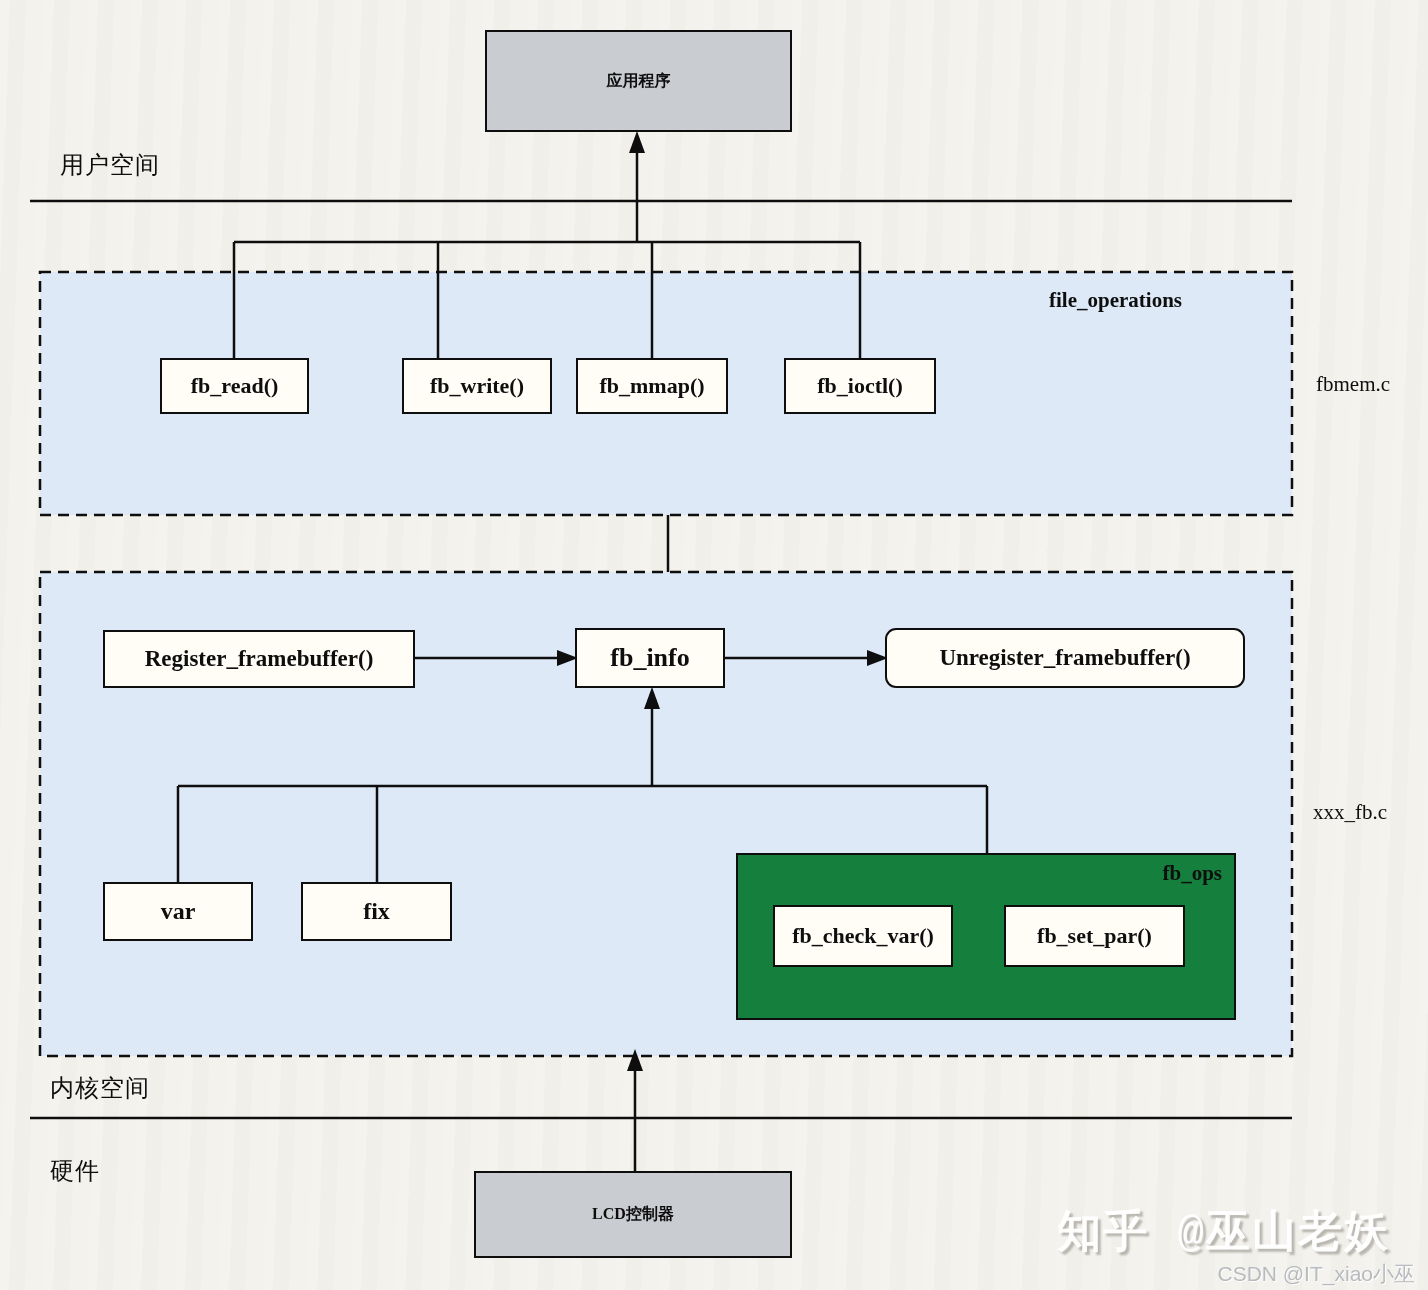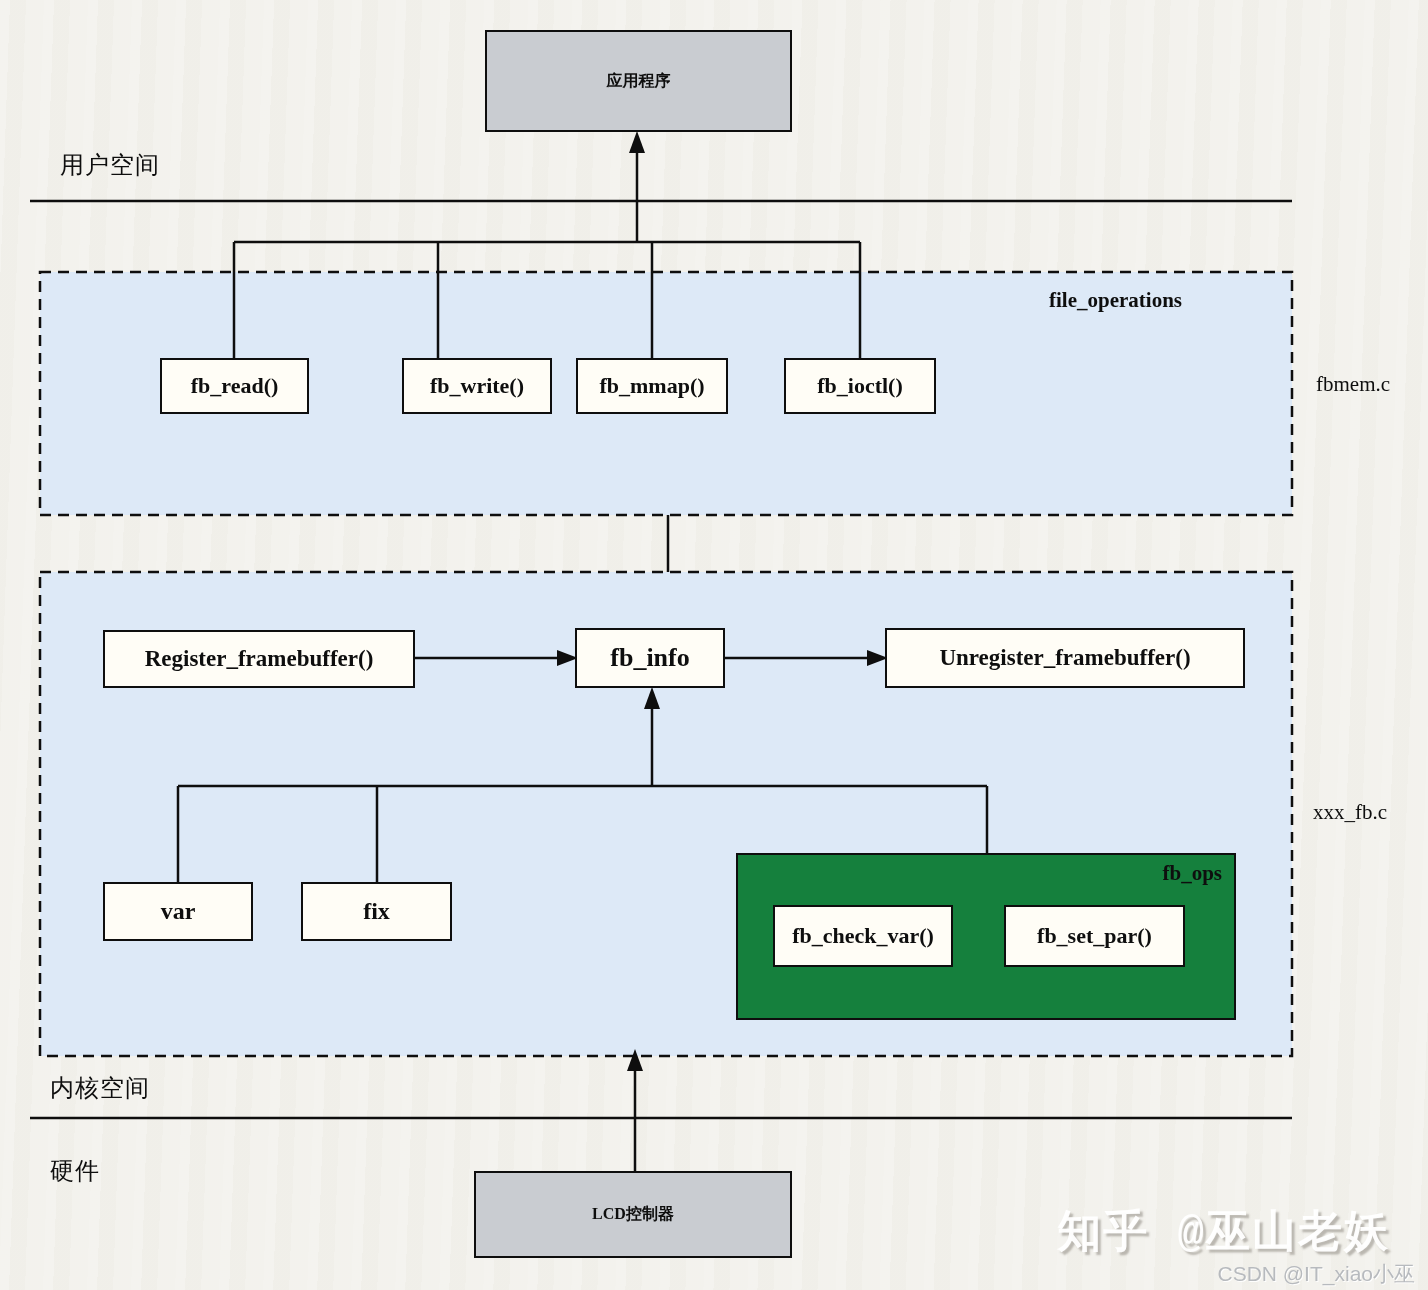--- a/index.html
+++ b/index.html
@@ -99,21 +99,21 @@
 
 <div class="abs node" style="left:160px;top:358px;width:149px;height:56px;">fb_read()</div>
 <div class="abs node" style="left:362px;top:358px;width:150px;height:56px;margin-left:40px;">fb_write()</div>
 <div class="abs node" style="left:576px;top:358px;width:152px;height:56px;">fb_mmap()</div>
 <div class="abs node" style="left:784px;top:358px;width:152px;height:56px;">fb_ioctl()</div>
 
 <div class="abs file-label" style="left:1313px;top:800px;">xxx_fb.c</div>
 
 <div class="abs node" style="left:103px;top:630px;width:312px;height:58px;font-size:23px;">Register_framebuffer()</div>
 <div class="abs node" style="left:575px;top:628px;width:150px;height:60px;font-size:26px;">fb_info</div>
-<div class="abs node" style="left:885px;top:628px;width:360px;height:60px;font-size:23px;">Unregister_framebuffer()</div>
+<div class="abs node" style="left:885px;top:628px;width:360px;height:60px;font-size:23px;border-radius:11px;">Unregister_framebuffer()</div>
 
 <div class="abs node" style="left:103px;top:882px;width:150px;height:59px;font-size:24px;">var</div>
 <div class="abs node" style="left:301px;top:882px;width:151px;height:59px;font-size:24px;">fix</div>
 
 <div class="abs node opsgray" style="left:736px;top:853px;width:500px;height:167px;">
   <span class="abs" style="right:12px;top:6px;font-weight:bold;font-size:21px;">fb_ops</span>
 </div>
 <div class="abs node" style="left:773px;top:905px;width:180px;height:62px;">fb_check_var()</div>
 <div class="abs node" style="left:1004px;top:905px;width:181px;height:62px;">fb_set_par()</div>
 

